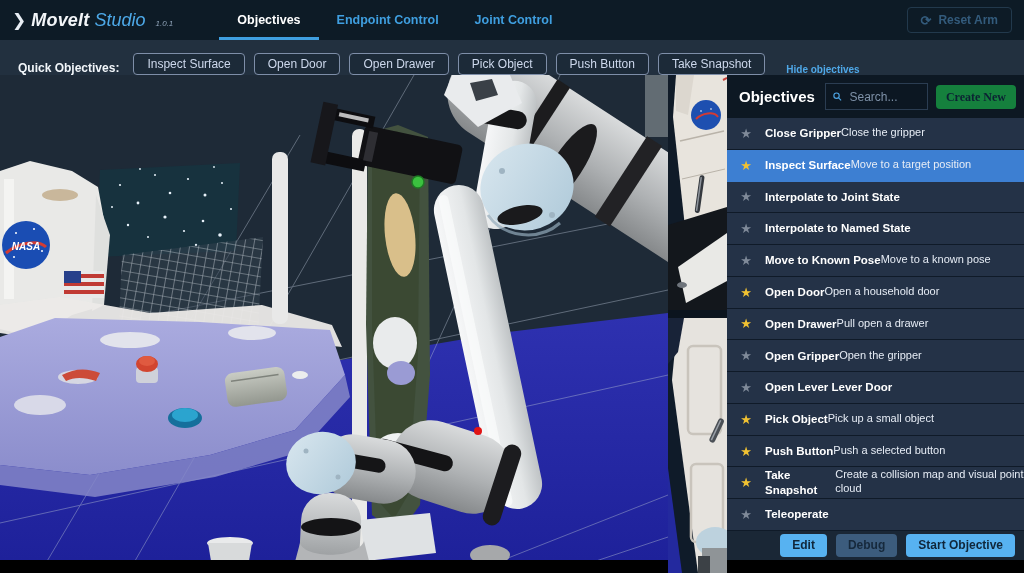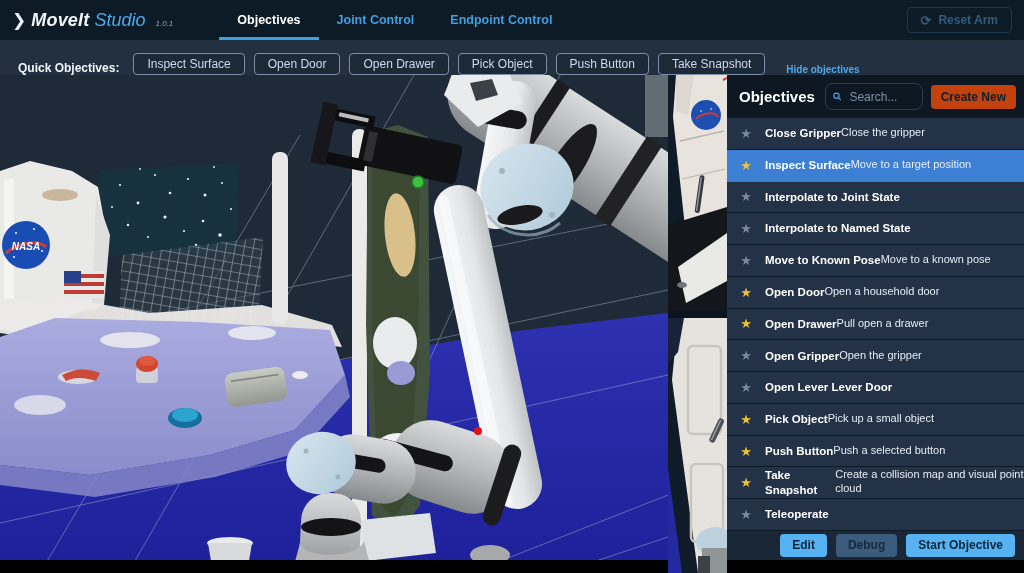--- a/index.html
+++ b/index.html
@@ -34,26 +34,26 @@
   .camstrip{position:absolute;left:668px;top:75px;width:59px;height:498px;background:#0b141e;}
   .camstrip svg{display:block;}
   .feed-top{position:absolute;left:0;top:0;}
   .feed-bottom{position:absolute;left:0;top:243px;}
   
   .panel{position:absolute;left:727px;top:75px;width:297px;height:498px;background:#0d1823;
          display:flex;flex-direction:column;}
   .panel-header{height:43px;display:flex;align-items:center;padding:0 8px 0 12px;box-sizing:border-box;gap:8px;}
   .panel-title{color:#ffffff;font-size:15px;font-weight:bold;flex:0 0 auto;margin-right:2px;}
   .searchbox{flex:1 1 auto;display:flex;align-items:center;height:25px;background:#0c1722;
-         border:1px solid #2b3d52;border-radius:8px;padding:0 7px;gap:6px;min-width:0;}
+         border:1px solid #2b3d52;border-radius:0;padding:0 7px;gap:6px;min-width:0;}
   .searchbox input{background:transparent;border:none;outline:none;color:#c7d2e0;font-size:12px;
          width:100%;font-family:inherit;}
   .searchbox input::placeholder{color:#7e91a7;}
-  .create-btn{flex:0 0 auto;background:#c2410c;color:#0c2233;border:none;border-radius:4px;
-         font-size:12px;font-weight:bold;padding:6px 10px;line-height:1;}
+  .create-btn{flex:0 0 auto;background:#15803d;color:#0c2233;border:none;border-radius:4px;
+         font-size:12px;font-weight:bold;padding:6px 10px;line-height:1;font-family:Liberation Serif, serif;}
   .obj-list{flex:1 1 auto;display:flex;flex-direction:column;}
   .obj-row{height:31.77px;box-sizing:border-box;display:flex;align-items:center;
          background:#243247;border-bottom:1px solid #0f1a28;cursor:pointer;}
   .obj-row.selected{background:#3d7fd2;border-bottom-color:#3d7fd2;}
   .star{flex:0 0 38px;text-align:center;font-size:13px;line-height:1;}
   .star.on{color:#f1c232;}
   .star.off{color:#7f8a99;}
   .obj-text{display:flex;flex-direction:row;justify-content:center;min-width:0;}
   .obj-title{color:#ffffff;font-size:11.5px;font-weight:bold;line-height:1.25;}
   .obj-sub{color:#e6ecf5;font-size:11px;line-height:1.2;}
@@ -70,22 +70,22 @@
 
 <div class="topbar">
   <div class="logo">
     <span class="chev">❯</span>
     <span class="brand">MoveIt</span>
     <span class="brand2">Studio</span>
     <span class="ver">1.0.1</span>
   </div>
   <div class="tabs">
     <div class="tab active">Objectives</div>
+    <div class="tab">Endpoint Control</div>
     <div class="tab">Joint Control</div>
-    <div class="tab">Endpoint Control</div>
   </div>
   <button class="reset-btn">
     <span class="ricon">⟳</span>
     <span>Reset Arm</span>
   </button>
 </div>
 
 <div class="quickbar">
   <span class="qlabel">Quick Objectives:</span>
   <button class="qbtn">Inspect Surface</button>

